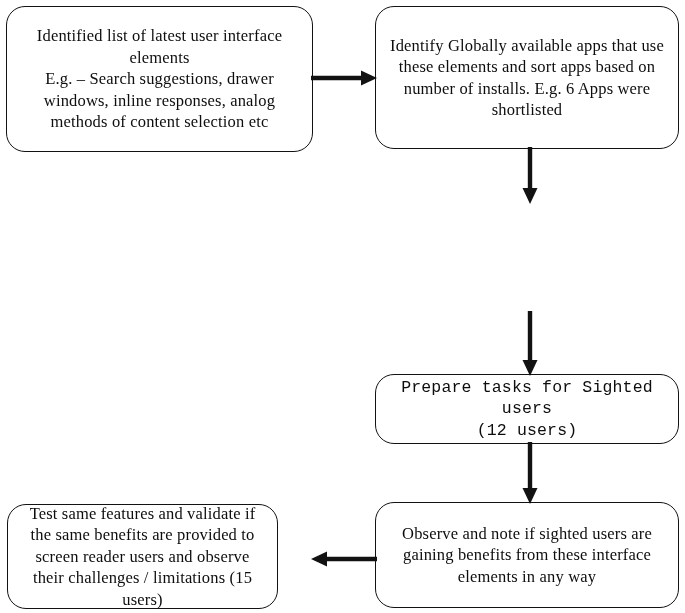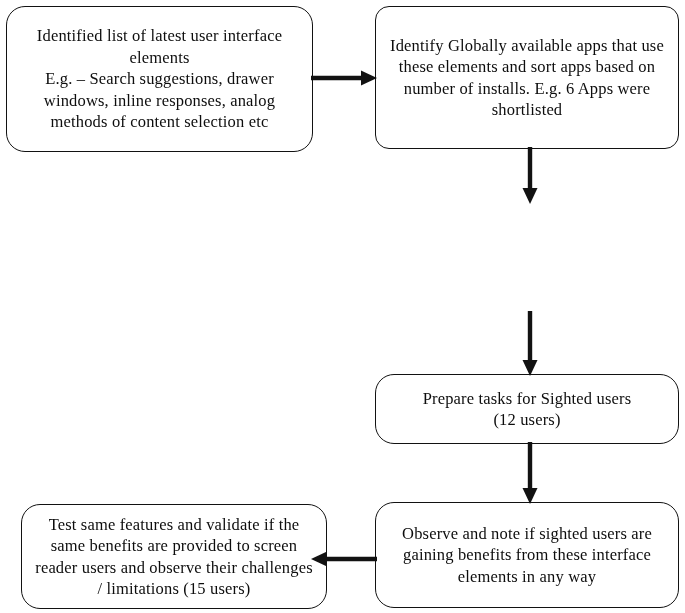--- a/index.html
+++ b/index.html
@@ -37,25 +37,25 @@
     white-space: pre-line;
   }
   .node-text sup {
     font-size: 0.62em;
     vertical-align: super;
     line-height: 0;
   }
 
   
   #node-1 { left: 6px;   top: 6px;   width: 307px; height: 146px; }
-  #node-2 { left: 375px; top: 6px;   width: 304px; height: 143px; border-radius: 14px; }
+  #node-2 { left: 375px; top: 6px;   width: 304px; height: 143px; }
   #node-3 { left: 375px; top: 201px; width: 304px; height: 112px; }
-  #node-4 { left: 375px; top: 374px; width: 304px; height: 70px;  }
+  #node-4 { left: 375px; top: 374px; width: 304px; height: 70px; font-family: Liberation Mono, monospace;  }
   #node-5 { left: 375px; top: 502px; width: 304px; height: 106px; justify-content: flex-end; }
-  #node-6 { left: 21px;   top: 504px; width: 306px; height: 105px; }
+  #node-6 { left: 7px;   top: 504px; width: 271px; height: 105px; }
 
   
   .conn { position: absolute; }
   .conn svg { display: block; overflow: visible; }
 </style>
 </head>
 <body>
 
 <div id="canvas">
 

